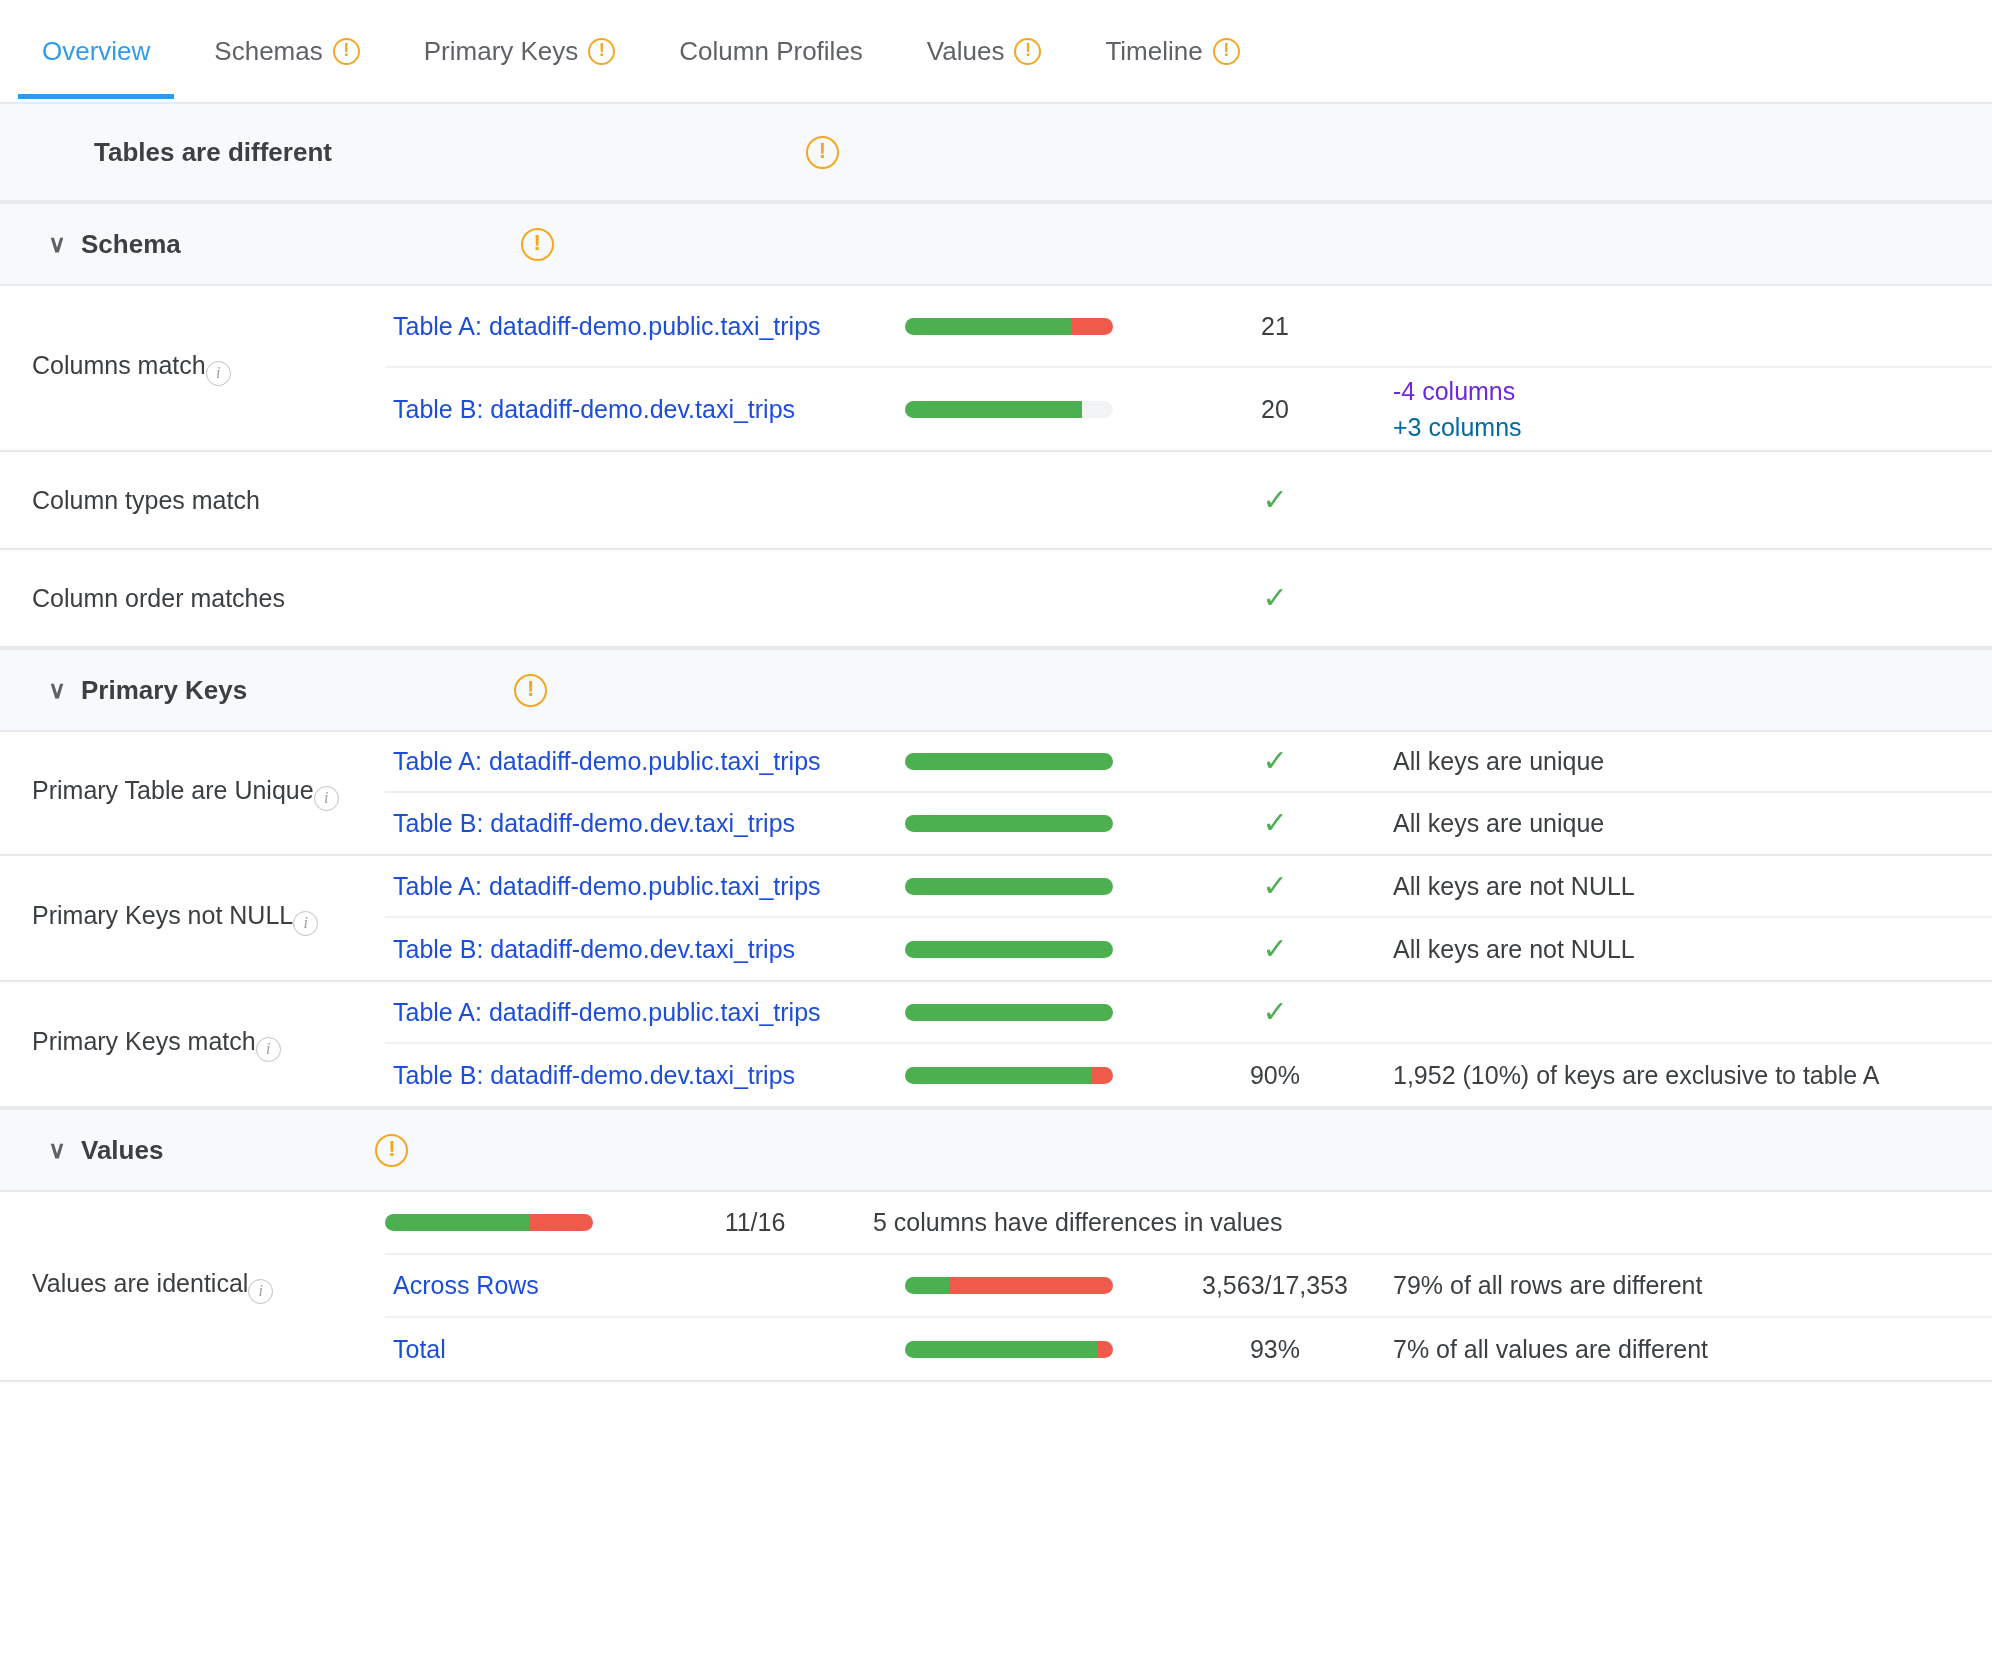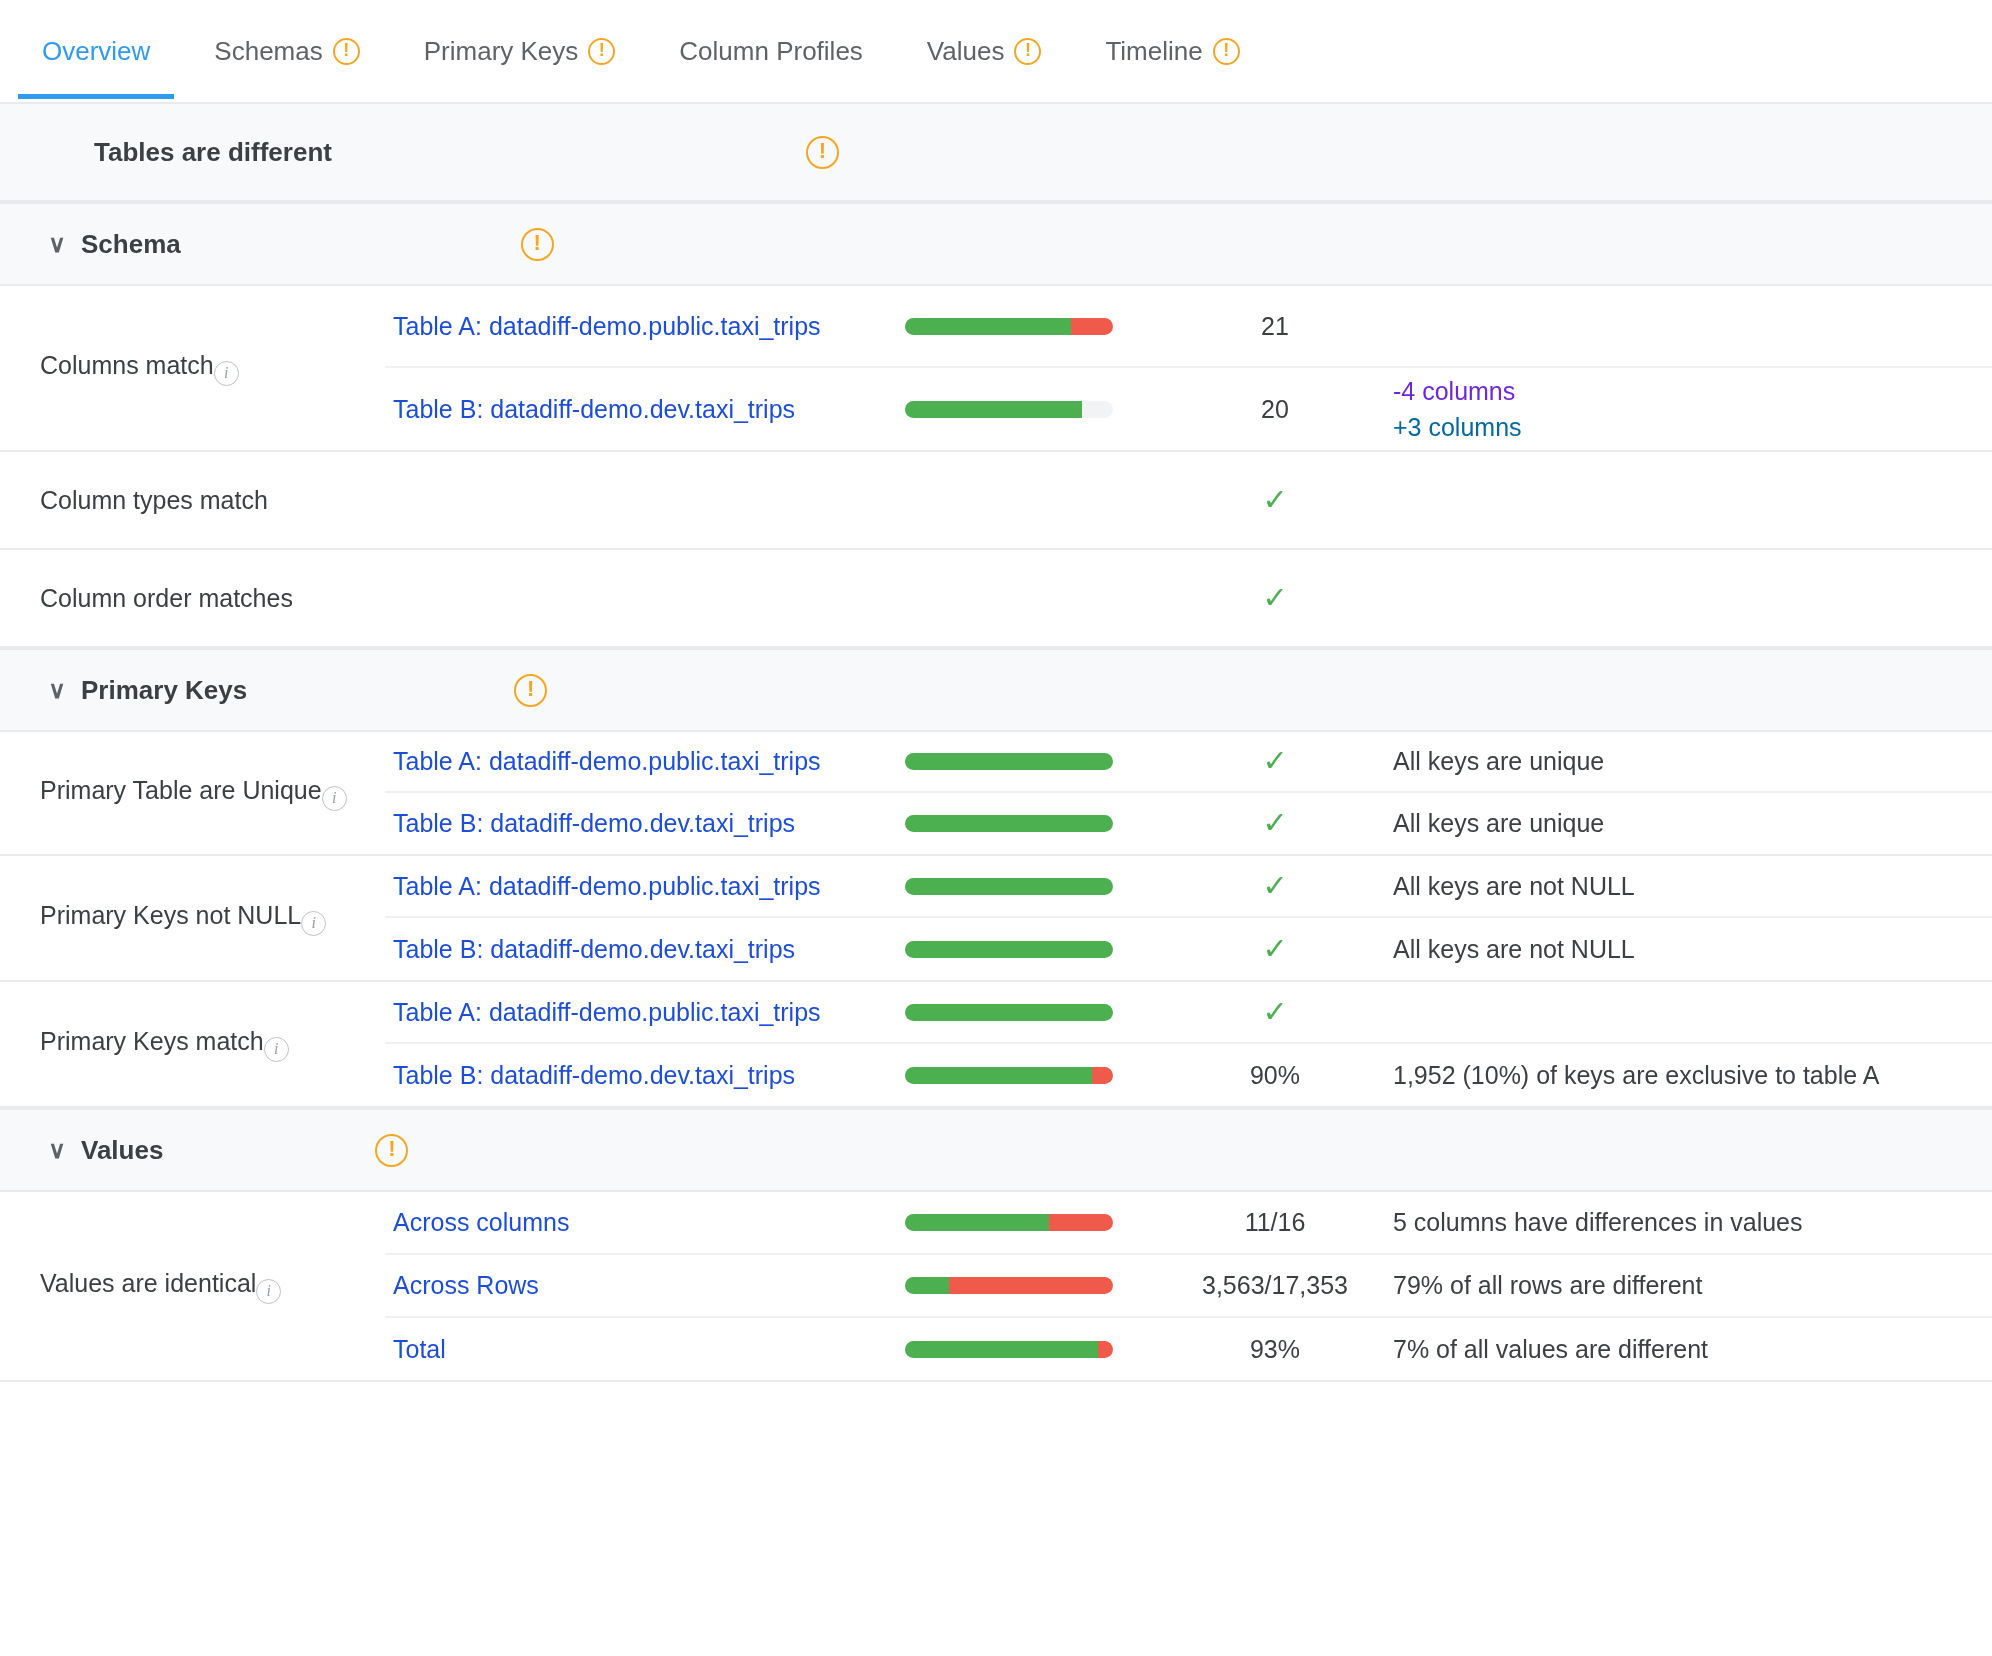--- a/index.html
+++ b/index.html
@@ -120,21 +120,21 @@
     display: flex;
     align-items: center;
     border-bottom: 2px solid #e8eaed;
     min-height: 100px;
   }
   .metric:last-child { border-bottom: 2px solid #e8eaed; }
 
   .metric-label {
     width: 385px;
     flex: 0 0 385px;
-    padding-left: 40px;
+    padding-left: 32px;
     font-size: 25px;
     color: #3c4043;
     line-height: 1.2;
   }
 
   .metric-rows { flex: 1; }
 
   .subrow {
     display: flex;
     align-items: center;
@@ -404,21 +404,20 @@
         </span></div>
     </div>
 </div>
 
 <div class="metric" style="min-height:188px;">
   <div class="metric-label">
     <span>Values are identical</span><span class="info-icon">i</span>
   </div>
   <div class="metric-rows">
     <div class="subrow" style="height:63px;">
-      <div class="col-table">Across columns</div>
       <div class="col-bar">
         <div class="bar">
           <div class="seg-green" style="width:69%"></div>
           <div class="seg-red" style="width:31%"></div>
         </div>
       </div>
       <div class="col-value">11/16</div>
       <div class="col-note">5 columns have differences in values</div>
     </div>
     <div class="subrow" style="height:63px;">

